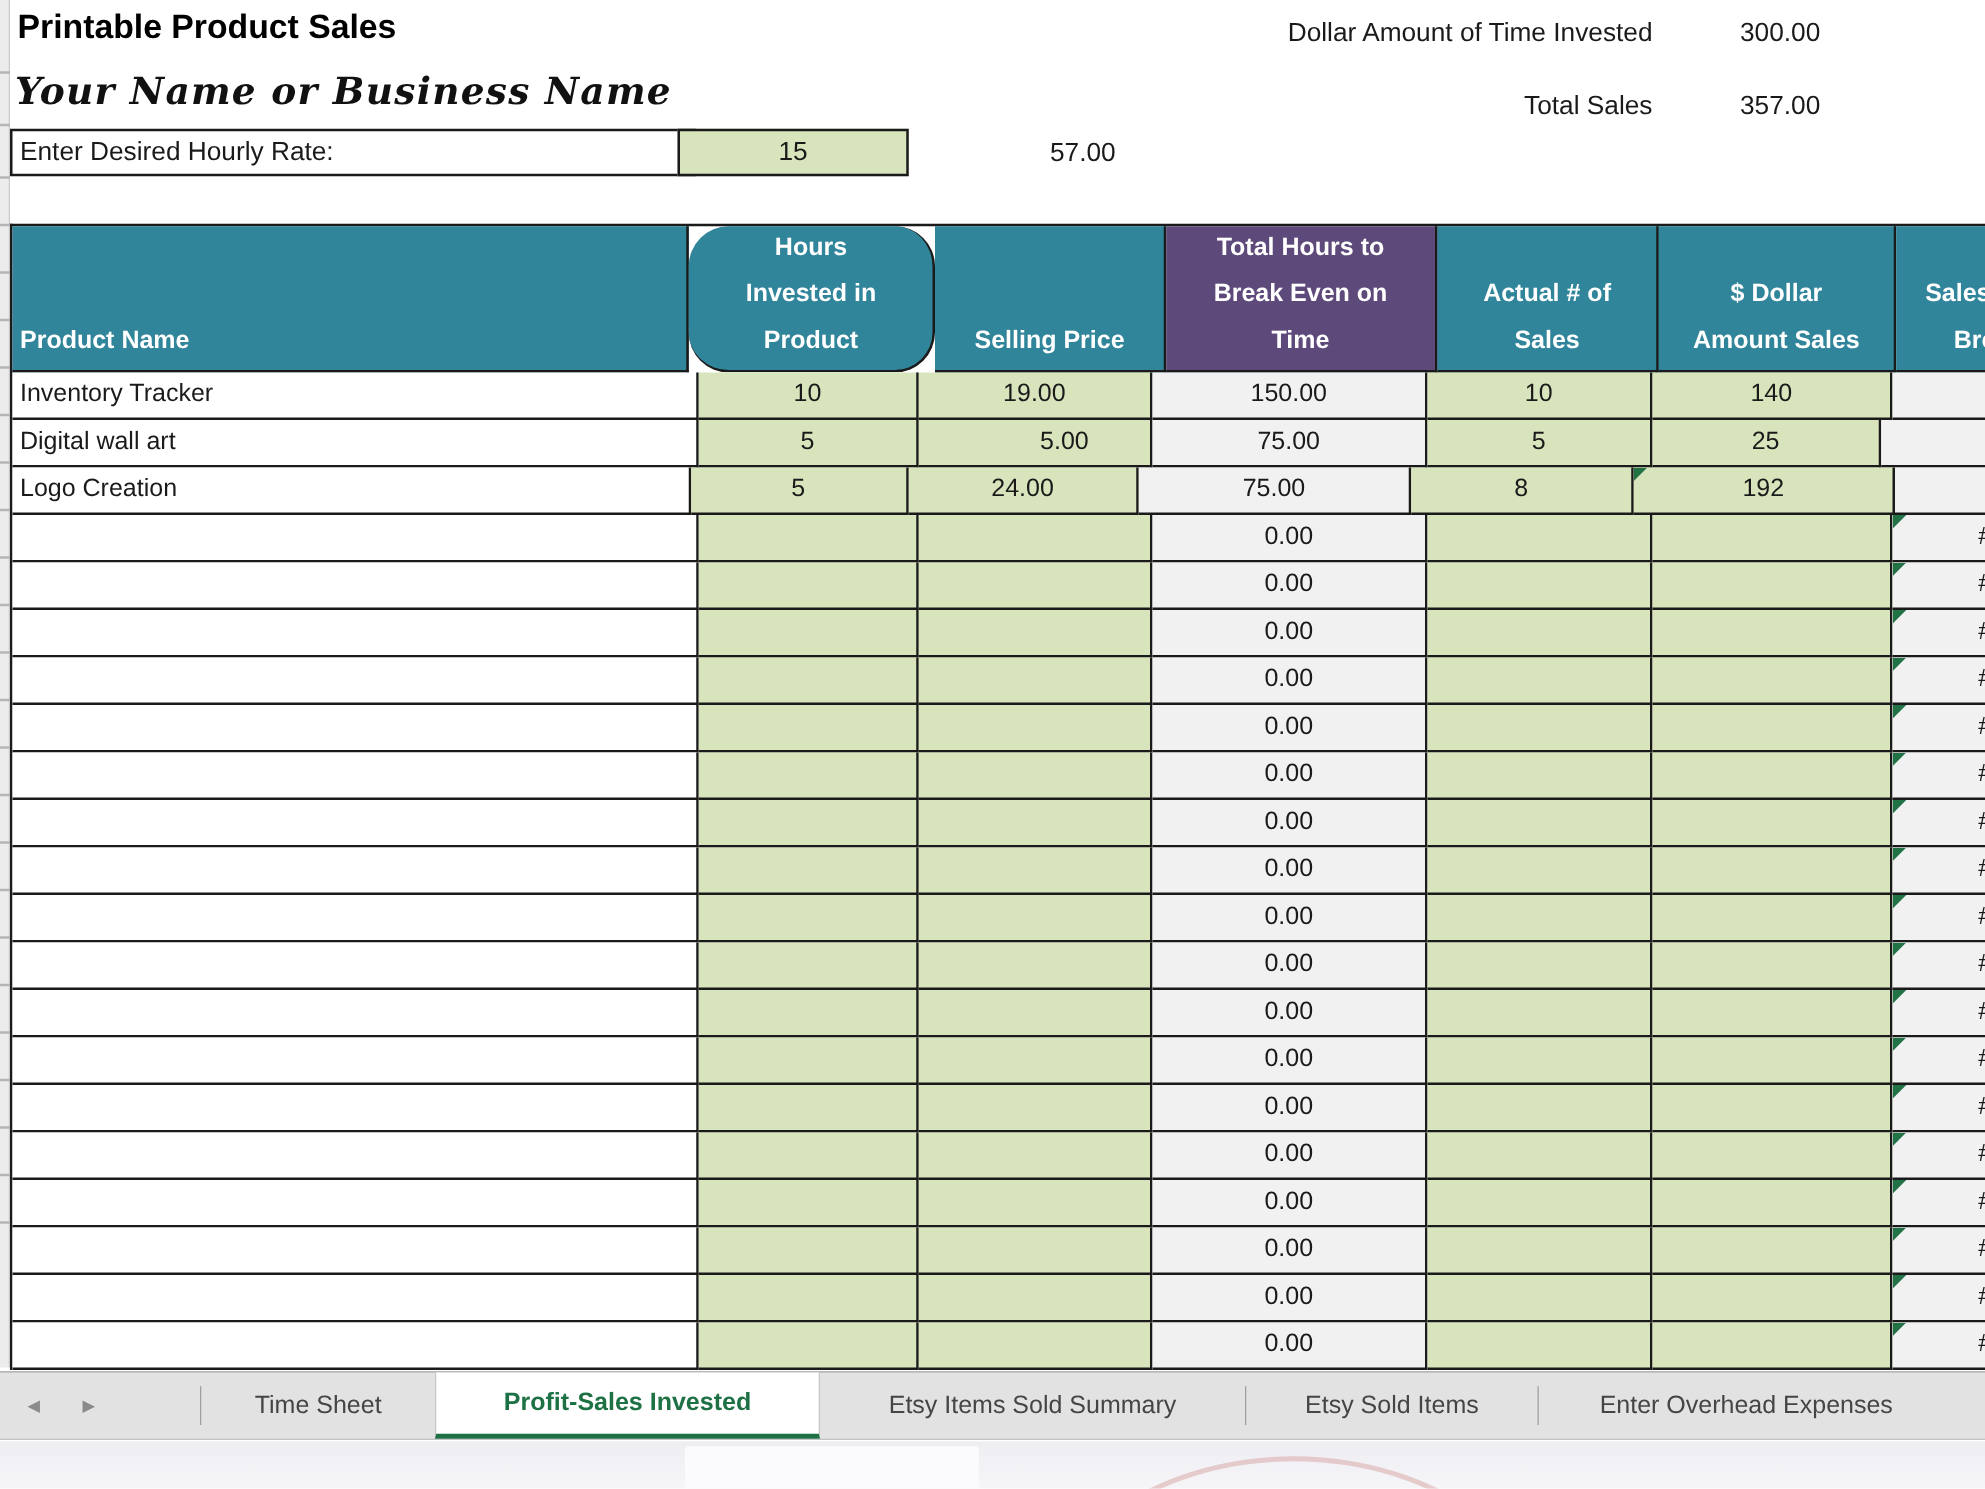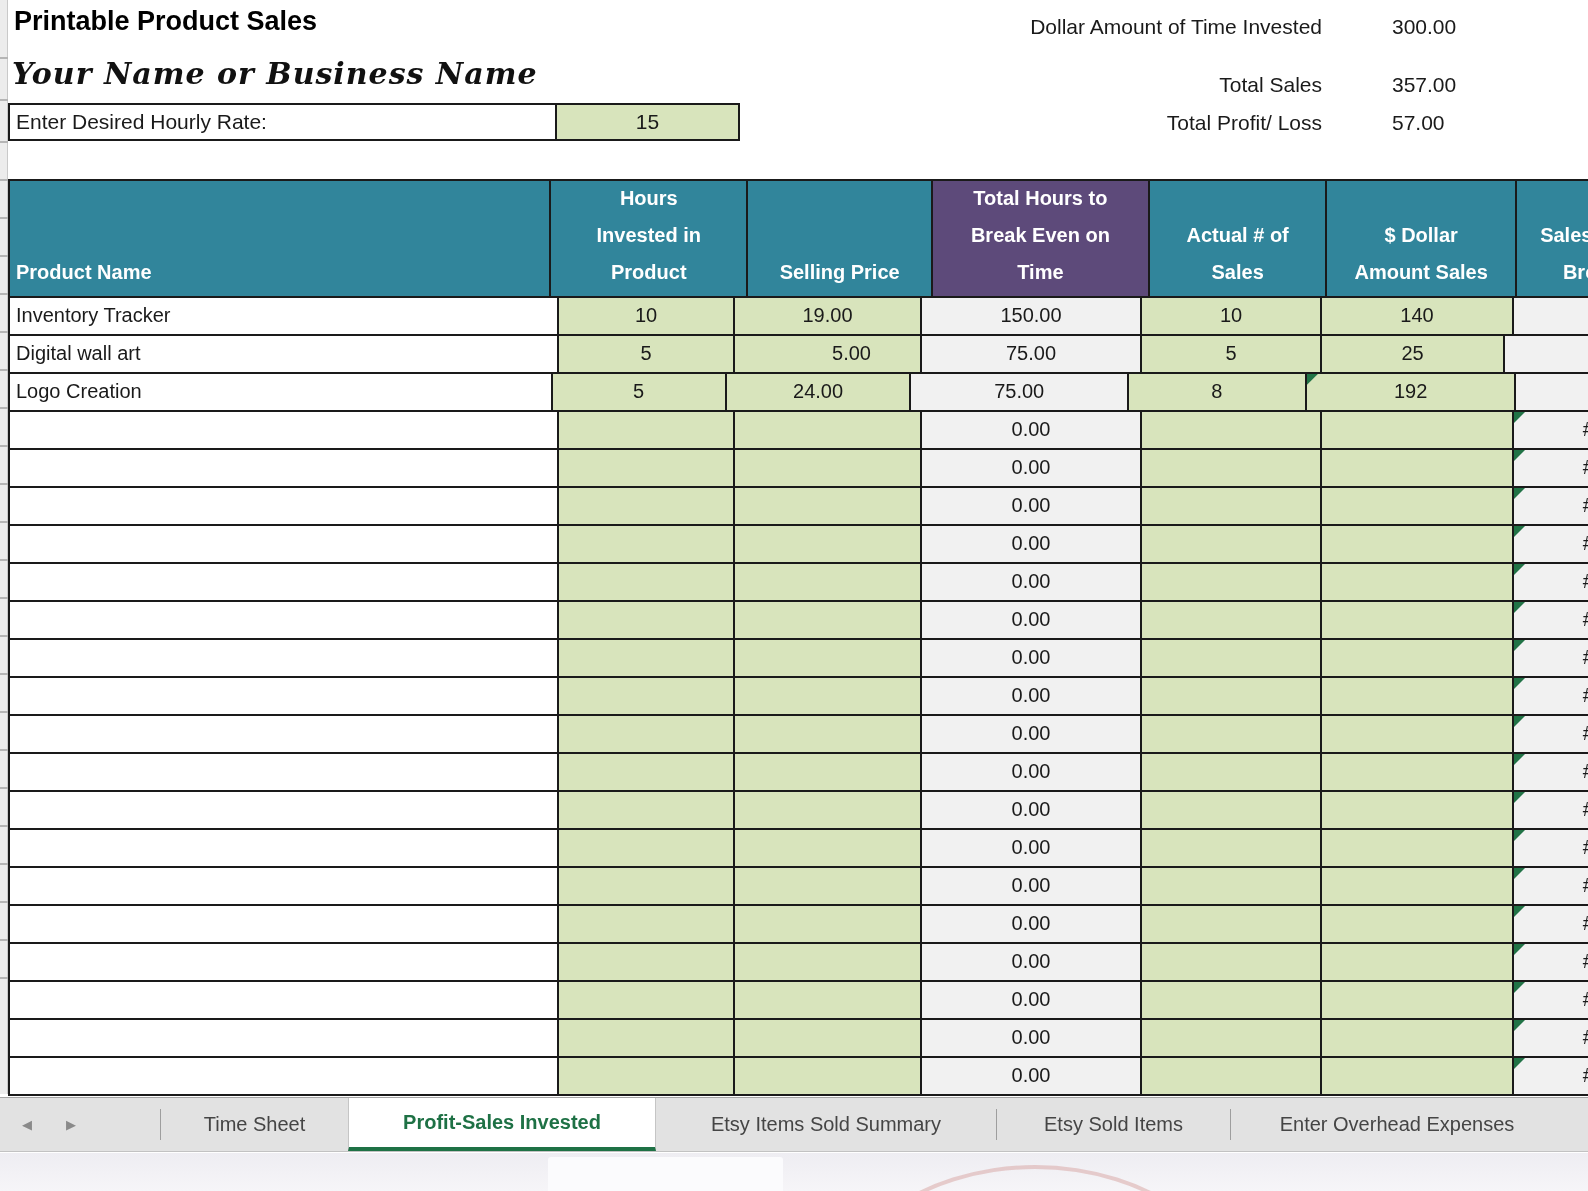--- a/index.html
+++ b/index.html
@@ -12,21 +12,21 @@
     position:relative;background:#fff;color:#1a1a1a;
     font-family:"Liberation Sans", sans-serif;
   }
   
   .gutter{position:absolute;left:0;top:0;width:8px;height:1094px;background:#ececec;border-right:1px solid #c9c9c9;}
   .gutter .gline{position:absolute;left:0;width:8px;height:2px;background:#b5b5b5;}
   
   .title{position:absolute;left:14px;top:6px;font-size:27px;font-weight:bold;color:#000;}
   .bizname{position:absolute;left:12px;top:56px;font-family:"DejaVu Serif", serif;font-style:italic;font-weight:bold;font-size:30px;color:#111;letter-spacing:1px;}
   .rate-label{position:absolute;left:8px;top:103px;width:549px;height:38px;background:#fff;border:2px solid var(--grid);font-size:21px;line-height:34px;padding-left:6px;}
-  .rate-value{position:absolute;left:555px;top:103px;width:185px;height:38px;background:var(--green-cell);border:2px solid var(--grid);font-size:21px;line-height:34px;text-align:center;}
+  .rate-value{position:absolute;left:542px;top:103px;width:185px;height:38px;background:var(--green-cell);border:2px solid var(--grid);font-size:21px;line-height:34px;text-align:center;}
   
   .summary-row{position:absolute;left:770px;width:700px;height:38px;display:flex;align-items:center;font-size:21px;}
   .summary-row .slabel{width:552px;text-align:right;}
   .summary-row .svalue{margin-left:70px;text-align:left;width:78px;}
   
   .sheet{position:absolute;left:8px;top:179px;width:1712px;border-left:2px solid var(--grid);border-top:2px solid var(--grid);}
   .trow{display:flex;}
   .hcell{
     height:117px;background:var(--teal);color:#fff;font-weight:bold;font-size:20px;line-height:37px;
     border-right:2px solid var(--grid);border-bottom:2px solid var(--grid);
@@ -98,28 +98,27 @@
 
 <div class="summary-row" style="top:8px">
   <div class="slabel">Dollar Amount of Time Invested</div>
   <div class="svalue">300.00</div>
 </div>
 <div class="summary-row" style="top:66px">
   <div class="slabel">Total Sales</div>
   <div class="svalue">357.00</div>
 </div>
 <div class="summary-row" style="top:104px">
-  <div class="slabel">Total Profit/ Loss</div>
   <div class="svalue">57.00</div>
 </div>
 
 <div class="sheet" id="sheet">
     <div class="trow">
       <div class="hcell h-left" style="width: 549px;">Product Name</div>
-      <div class="hcell" style="width: 200px;">Hours
+      <div class="hcell" style="width: 200px; border-radius: 32px;">Hours
 Invested in
 Product</div>
       <div class="hcell" style="width: 187px;">Selling Price</div>
       <div class="hcell h-purple" style="width: 220px;">Total Hours to
 Break Even on
 Time</div>
       <div class="hcell" style="width: 180px;">Actual # of
 Sales</div>
       <div class="hcell" style="width: 192px;">$ Dollar
 Amount Sales</div>

